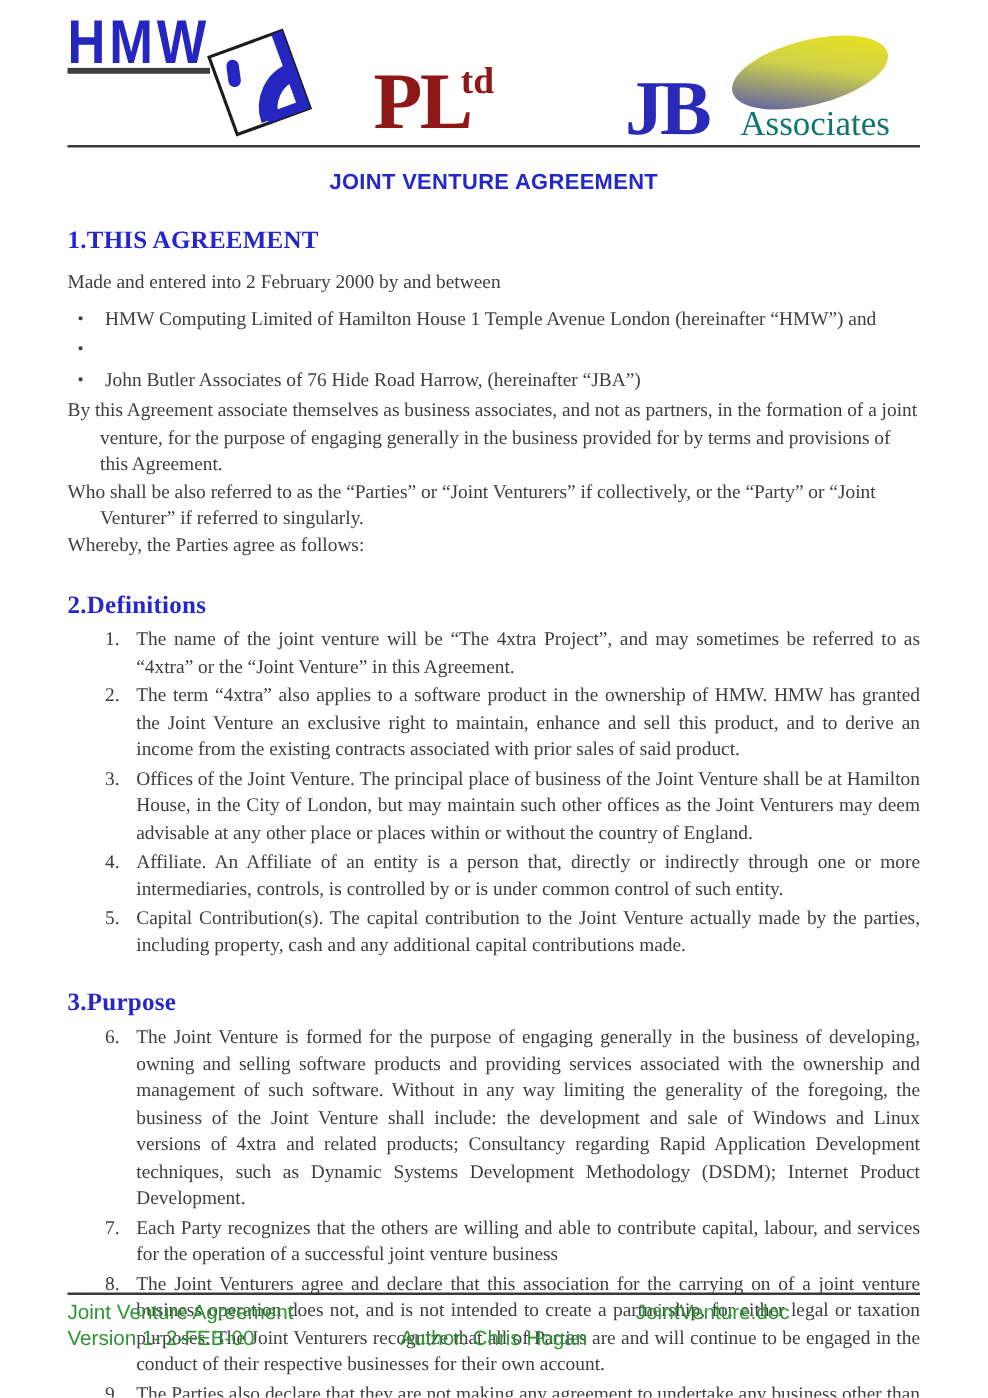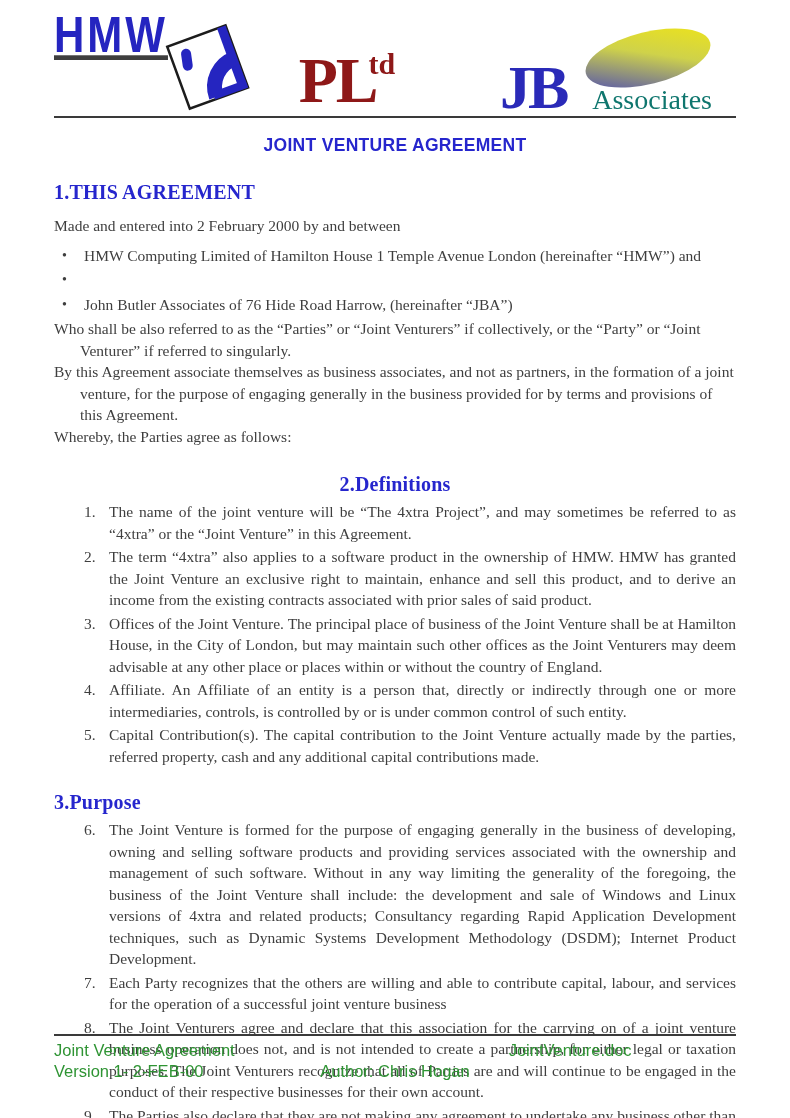--- a/index.html
+++ b/index.html
@@ -72,21 +72,21 @@
     letter-spacing: 0.3px;
   }
   .sec-heading {
     font-family: Liberation Serif, serif;
     font-weight: 700;
     font-size: 20px;
     color: #2626cd;
     letter-spacing: 0.2px;
   }
   .h1 { margin-top: 25px; }
-  .h2 { margin-top: 26px; text-align: center; }
+  .h2 { margin-top: 26px; }
   .h3 { margin-top: 24px; }
 
   
   .para { font-size: 15.5px; line-height: 21.5px; }
   .intro { margin-top: 11px; }
   .hang { padding-left: 26px; text-indent: -26px; }
   .bullets { margin-top: 8px; margin-bottom: 2px; }
   .bitem { display: flex; margin-left: 8px; font-size: 15.5px; line-height: 21.5px; margin-bottom: 3px; }
   .bitem .b { width: 22px; flex-shrink: 0; font-size: 14px; }
   .nlist { margin-top: 5px; }
@@ -168,22 +168,22 @@
     </div>
     <div class="bitem">
       <span class="b">•</span>
     </div>
     <div class="bitem">
       <span class="b">•</span>
       <span class="t">John Butler Associates of 76 Hide Road Harrow, (hereinafter “JBA”)</span>
     </div>
   </div>
 
+  <div class="para hang">By this Agreement associate themselves as business associates, and not as partners, in the formation of a joint venture, for the purpose of engaging generally in the business provided for by terms and provisions of this Agreement.</div>
   <div class="para hang">Who shall be also referred to as the “Parties” or “Joint Venturers” if collectively, or the “Party” or “Joint Venturer” if referred to singularly.</div>
-  <div class="para hang">By this Agreement associate themselves as business associates, and not as partners, in the formation of a joint venture, for the purpose of engaging generally in the business provided for by terms and provisions of this Agreement.</div>
   <div class="para">Whereby, the Parties agree as follows:</div>
 
   <div class="sec-heading h2">2.Definitions</div>
   <div class="nlist">
     <div class="nitem">
       <span class="n">1.</span>
       <span class="t">The name of the joint venture will be “The 4xtra Project”, and may sometimes be referred to as “4xtra” or the “Joint Venture” in this Agreement.</span>
     </div>
     <div class="nitem">
       <span class="n">2.</span>
@@ -192,21 +192,21 @@
     <div class="nitem">
       <span class="n">3.</span>
       <span class="t">Offices of the Joint Venture. The principal place of business of the Joint Venture shall be at Hamilton House, in the City of London, but may maintain such other offices as the Joint Venturers may deem advisable at any other place or places within or without the country of England.</span>
     </div>
     <div class="nitem">
       <span class="n">4.</span>
       <span class="t">Affiliate. An Affiliate of an entity is a person that, directly or indirectly through one or more intermediaries, controls, is controlled by or is under common control of such entity.</span>
     </div>
     <div class="nitem">
       <span class="n">5.</span>
-      <span class="t">Capital Contribution(s). The capital contribution to the Joint Venture actually made by the parties, referred property, cash and any additional capital contributions made.</span>
+      <span class="t">Capital Contribution(s). The capital contribution to the Joint Venture actually made by the parties, including property, cash and any additional capital contributions made.</span>
     </div>
   </div>
 
   <div class="sec-heading h3">3.Purpose</div>
   <div class="nlist">
     <div class="nitem">
       <span class="n">6.</span>
       <span class="t">The Joint Venture is formed for the purpose of engaging generally in the business of developing, owning and selling software products and providing services associated with the ownership and management of such software. Without in any way limiting the generality of the foregoing, the business of the Joint Venture shall include: the development and sale of Windows and Linux versions of 4xtra and related products; Consultancy regarding Rapid Application Development techniques, such as Dynamic Systems Development Methodology (DSDM); Internet Product Development.</span>
     </div>
     <div class="nitem">

